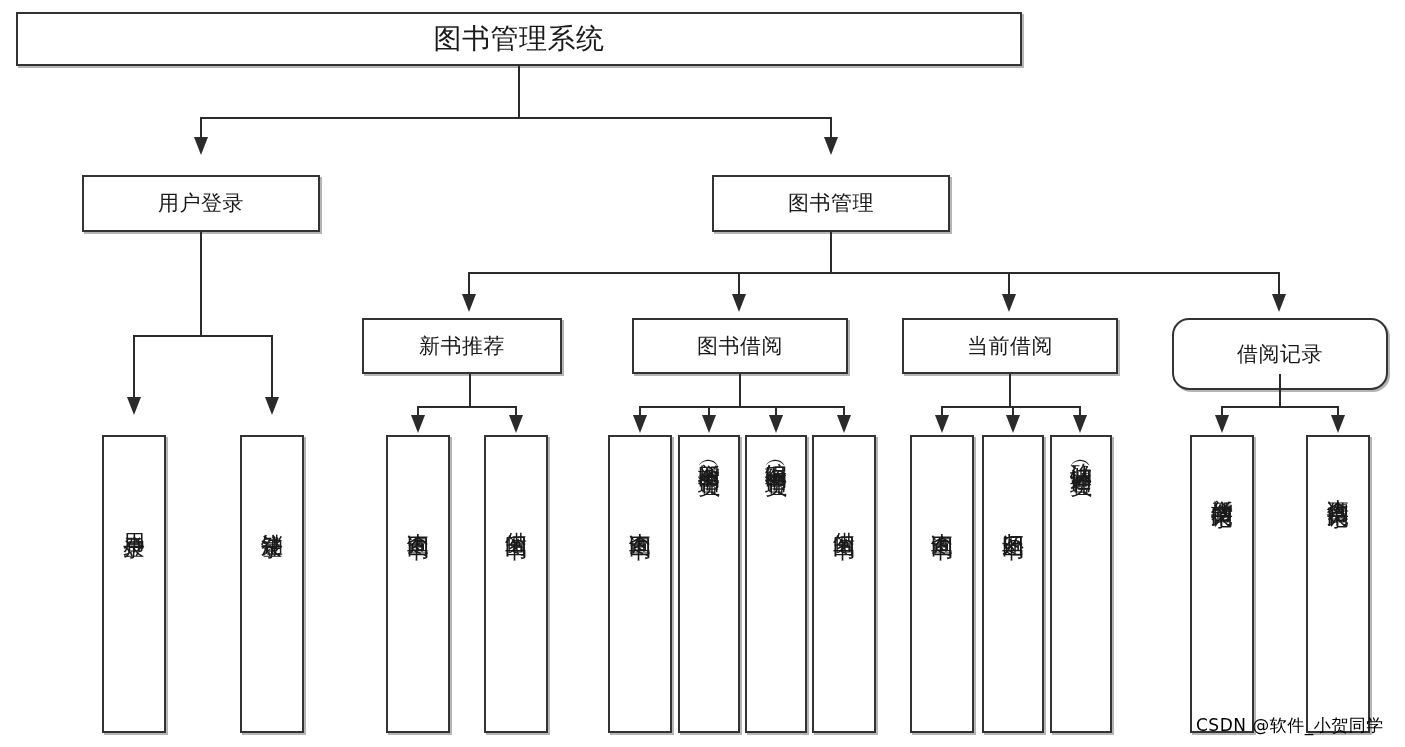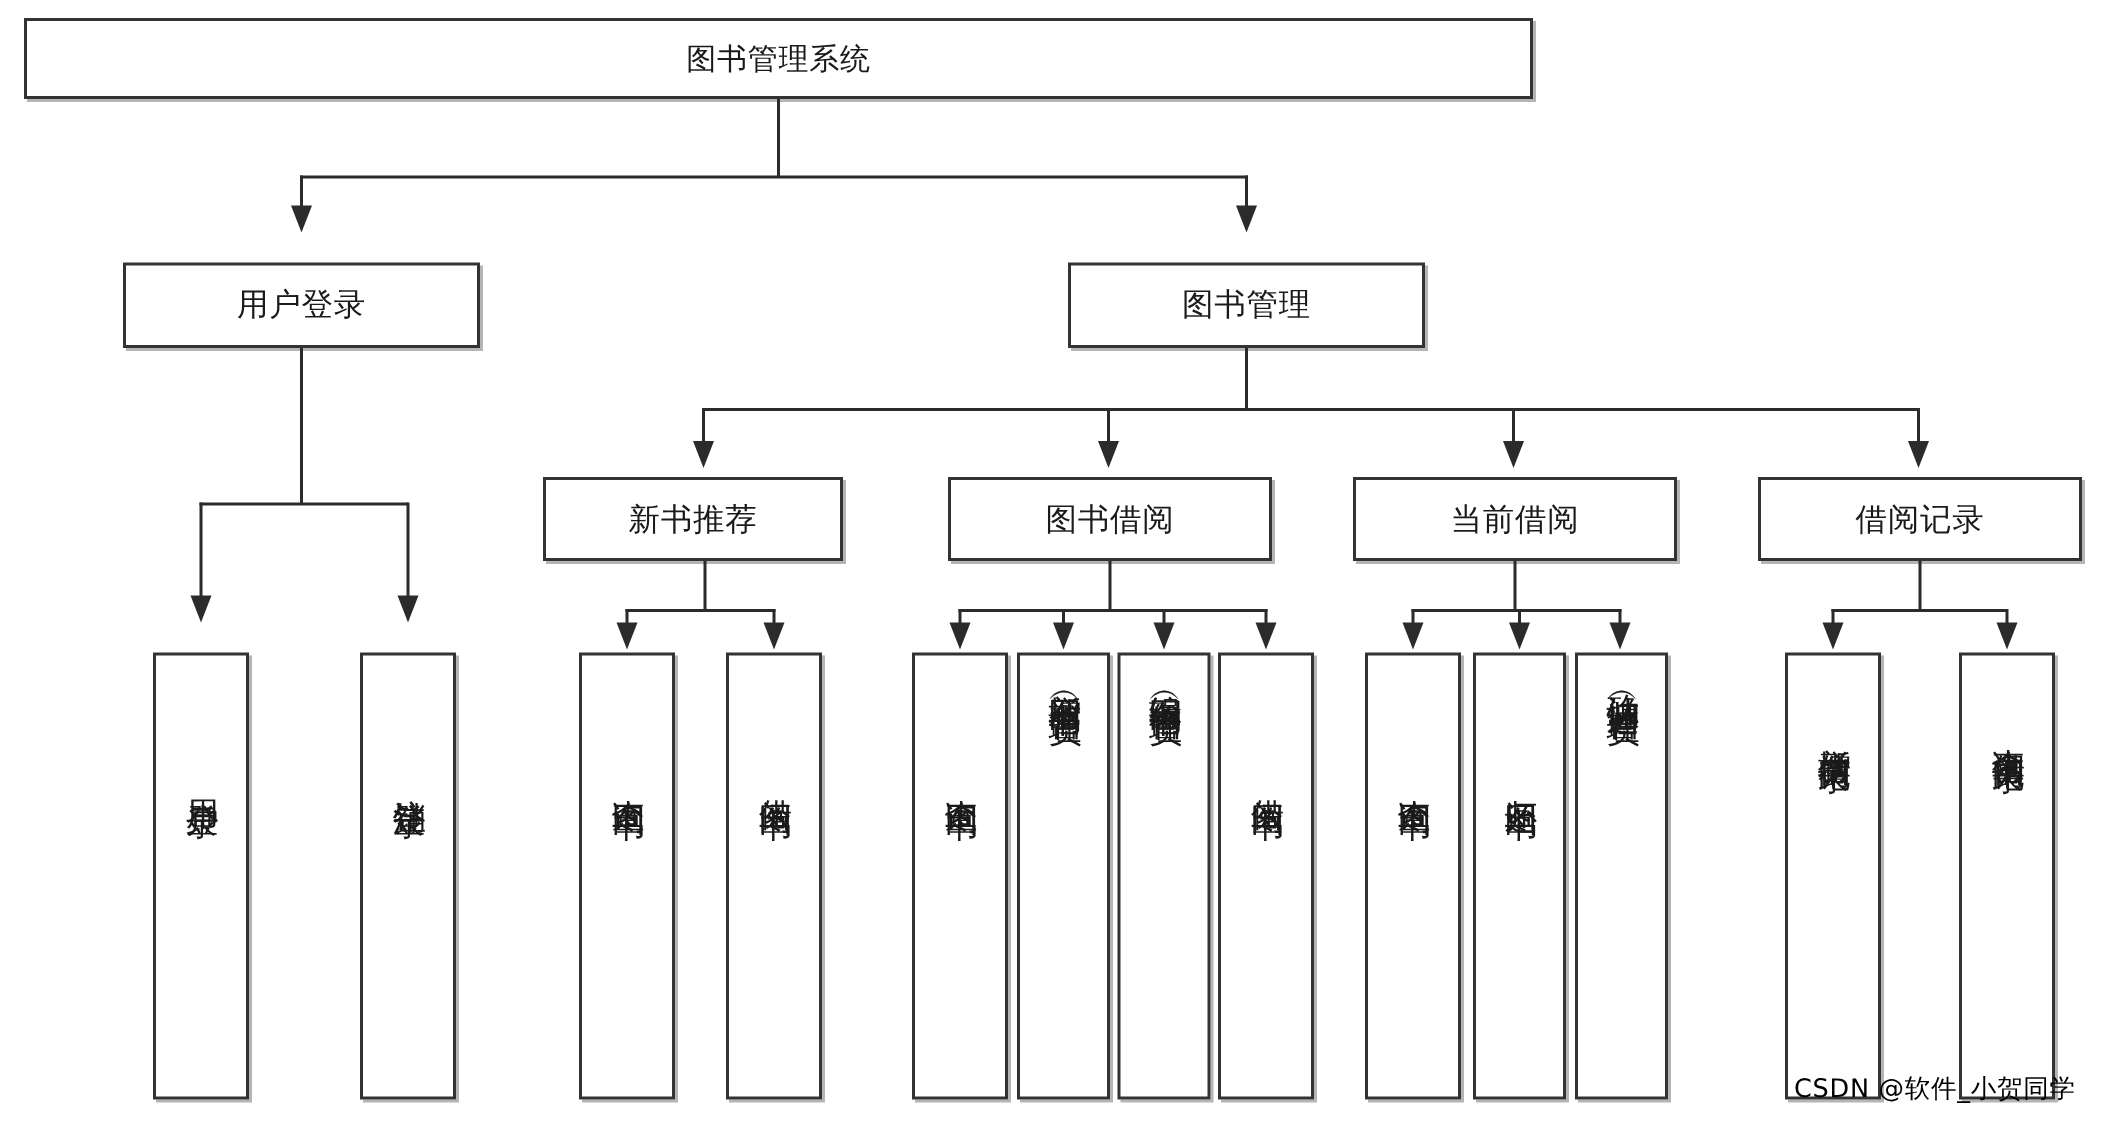--- a/index.html
+++ b/index.html
@@ -28,21 +28,21 @@
     display:block;
     line-height:1.05;
     letter-spacing:0.5px;
     white-space:nowrap;
   }
   
   .node.horiz .label{
     writing-mode:horizontal-tb;
     font-size:21px;
   }
-  .node.root .label{font-size:20px;}
+  .node.root .label{font-size:28px;}
   
   .node.vert{
     align-items:flex-start;
     justify-content:center;
   }
   .node.vert .label{
     writing-mode:vertical-rl;
     text-orientation:upright;
     font-size:22px;
     line-height:1.18;
@@ -117,21 +117,21 @@
 
   <div class="node horiz" style="left:362px;top:318px;width:200px;height:56px;">
     <span class="label">新书推荐</span>
   </div>
   <div class="node horiz" style="left:902px;top:318px;width:216px;height:56px;">
     <span class="label">当前借阅</span>
   </div>
   <div class="node horiz" style="left:632px;top:318px;width:216px;height:56px;">
     <span class="label">图书借阅</span>
   </div>
-  <div class="node horiz" style="left:1172px;top:318px;width:216px;height:56px;">
+  <div class="node horiz" style="left:1172px;top:318px;width:216px;height:72px;border-radius:17px;">
     <span class="label">借阅记录</span>
   </div>
 
   <div class="edge v" style="left:469px;top:374px;width:2px;height:33px;"></div>
   <div class="edge h" style="left:417px;top:406px;width:100px;height:2px;"></div>
   <div class="edge v" style="left:417px;top:406px;width:2px;height:12px;"></div>
   <div class="arrow" style="left:411px;top:415px;"></div>
   <div class="edge v" style="left:515px;top:406px;width:2px;height:12px;"></div>
   <div class="arrow" style="left:509px;top:415px;"></div>
 

